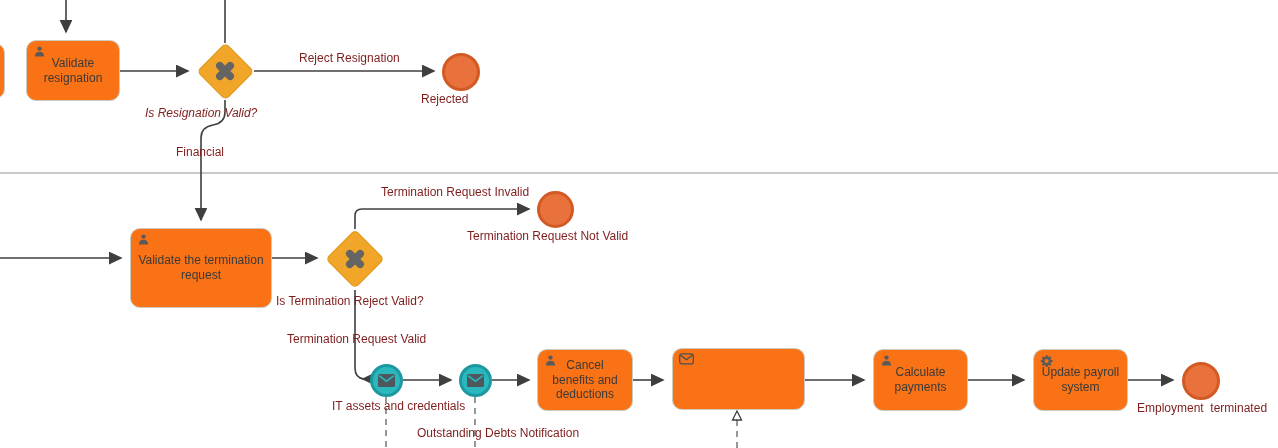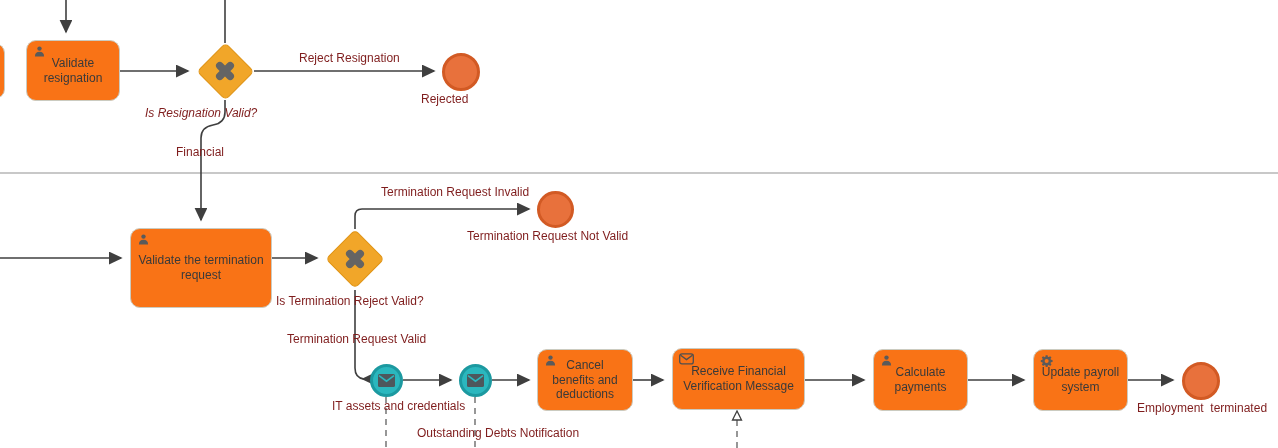--- a/index.html
+++ b/index.html
@@ -122,21 +122,20 @@
     <span>Cancel benefits and deductions</span>
   </div>
 
   <div class="task" style="left:672px; top:348px; width:133px; height:62px;">
     <span class="task-icon">
       <svg width="15" height="12" viewBox="0 0 15 12">
           <rect x="0.7" y="0.9" width="13.6" height="10" rx="2.2" fill="none" stroke="#4f4f4f" stroke-width="1.3"></rect>
           <path d="M1.6,2.2 L7.5,6.6 L13.4,2.2" fill="none" stroke="#4f4f4f" stroke-width="1.3"></path>
         </svg>
     </span>
-    <span>Receive Financial Verification Message</span>
   </div>
 
   <div class="task" style="left:873px; top:349px; width:95px; height:62px;">
     <span class="task-icon">
       <svg width="13" height="13" viewBox="0 0 16 16">
           <circle cx="8" cy="4.4" r="2.7" fill="#5a5a5a"></circle>
           <path d="M2.4,14 Q2.4,8.4 8,8.4 Q13.6,8.4 13.6,14 Z" fill="#5a5a5a"></path>
         </svg>
     </span>
     <span>Calculate payments</span>

